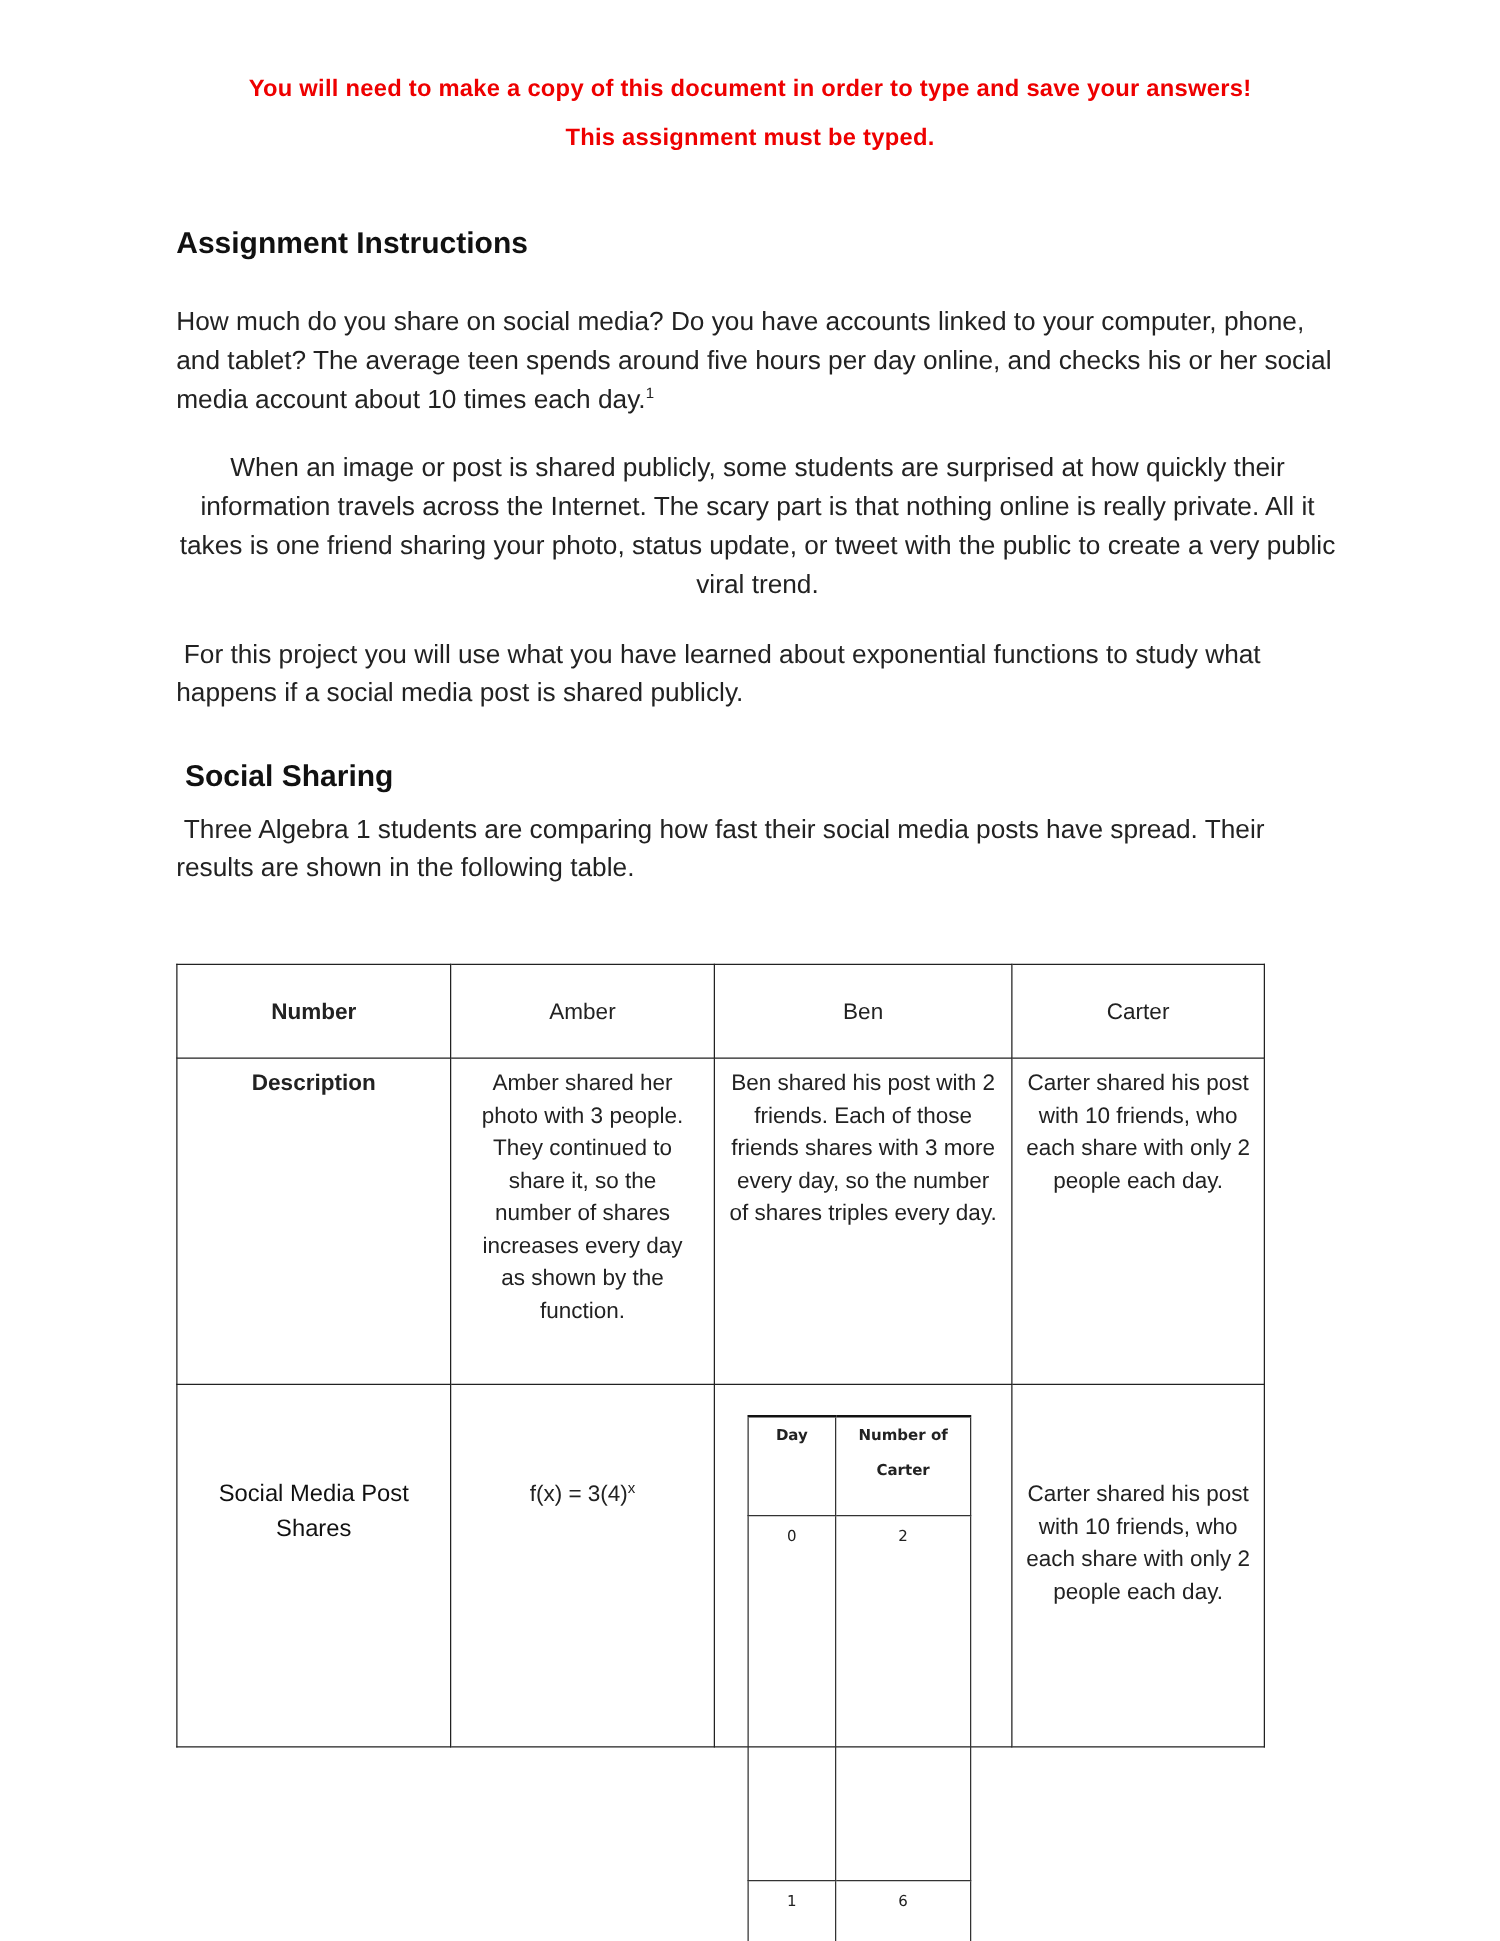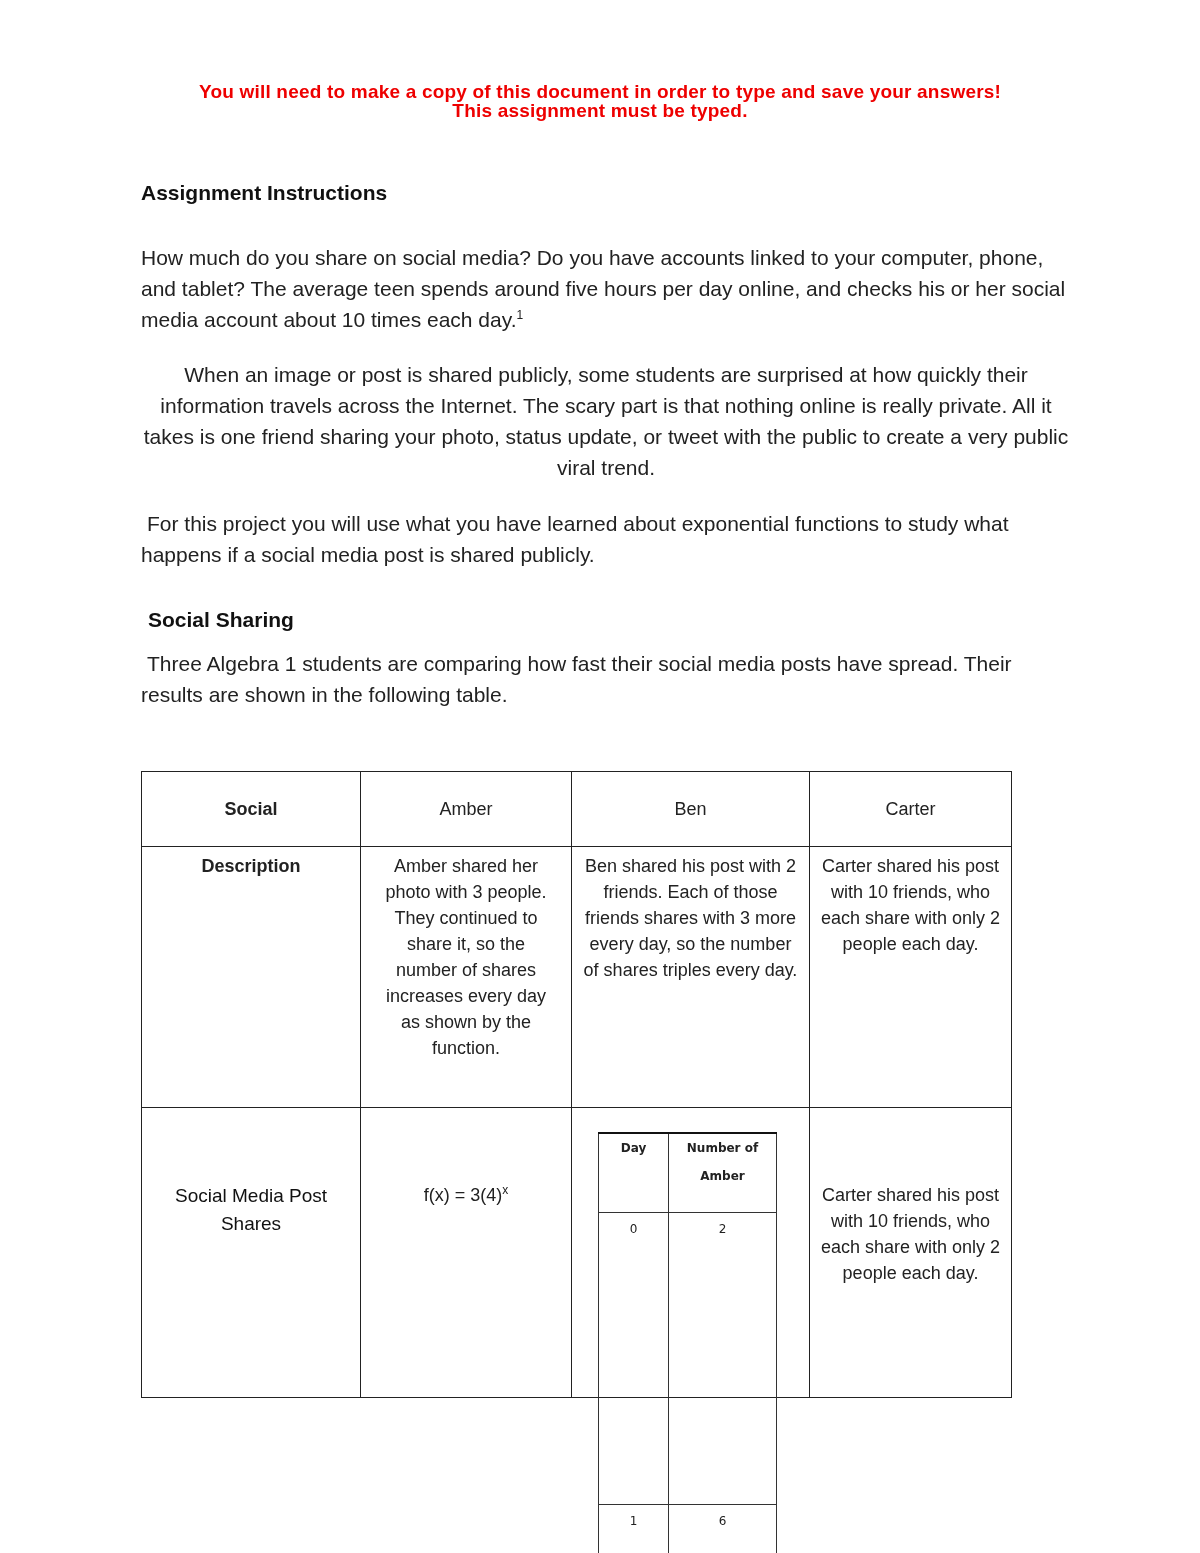--- a/index.html
+++ b/index.html
@@ -22,27 +22,27 @@
     }
     .notice {
       position: absolute;
       left: 0; width: 1200px;
       text-align: center;
       color: #ee0000;
       font-weight: bold;
       font-size: 19px;
       letter-spacing: 0.2px;
     }
-    .notice.l1 { top: 81px; }
+    .notice.l1 { top: 61px; }
     .notice.l2 { top: 100px; }
 
     .heading {
       position: absolute;
       font-weight: bold;
-      font-size: 21px;
+      font-size: 24px;
       color: #111111;
     }
     .para {
       position: absolute;
       left: 141px;
       width: 930px;
       font-size: 21px;
       line-height: 31px;
       color: #222222;
     }
@@ -122,21 +122,21 @@
 
   <table class="main">
     <colgroup>
       <col style="width:219px">
       <col style="width:211px">
       <col style="width:238px">
       <col style="width:202px">
     </colgroup>
     <tbody>
         <tr class="r1">
-      <td class="rowlabel">Social</td>
+      <td class="rowlabel">Number</td>
       <td>Amber</td>
       <td>Ben</td>
       <td>Carter</td>
     </tr>
     <tr class="r2">
       <td class="rowlabel"><span>Description</span></td>
       <td>
             <div class="desc">Amber shared her photo with 3 people. They continued to share it, so the number of shares increases every day as shown by the function.</div>
           </td>
       <td>
@@ -156,21 +156,21 @@
       <td>
         <div class="inner-wrap">
           <table class="inner">
             <colgroup>
               <col style="width:70px">
               <col style="width:108px">
             </colgroup>
             <tbody>
                   <tr class="hdr">
               <td>Day</td>
-              <td>Number of Amber</td>
+              <td>Number of Carter</td>
             </tr>
             <tr>
               <td>0</td>
               <td>2</td>
             </tr>
             <tr>
               <td>1</td>
               <td>6</td>
             </tr>
 

